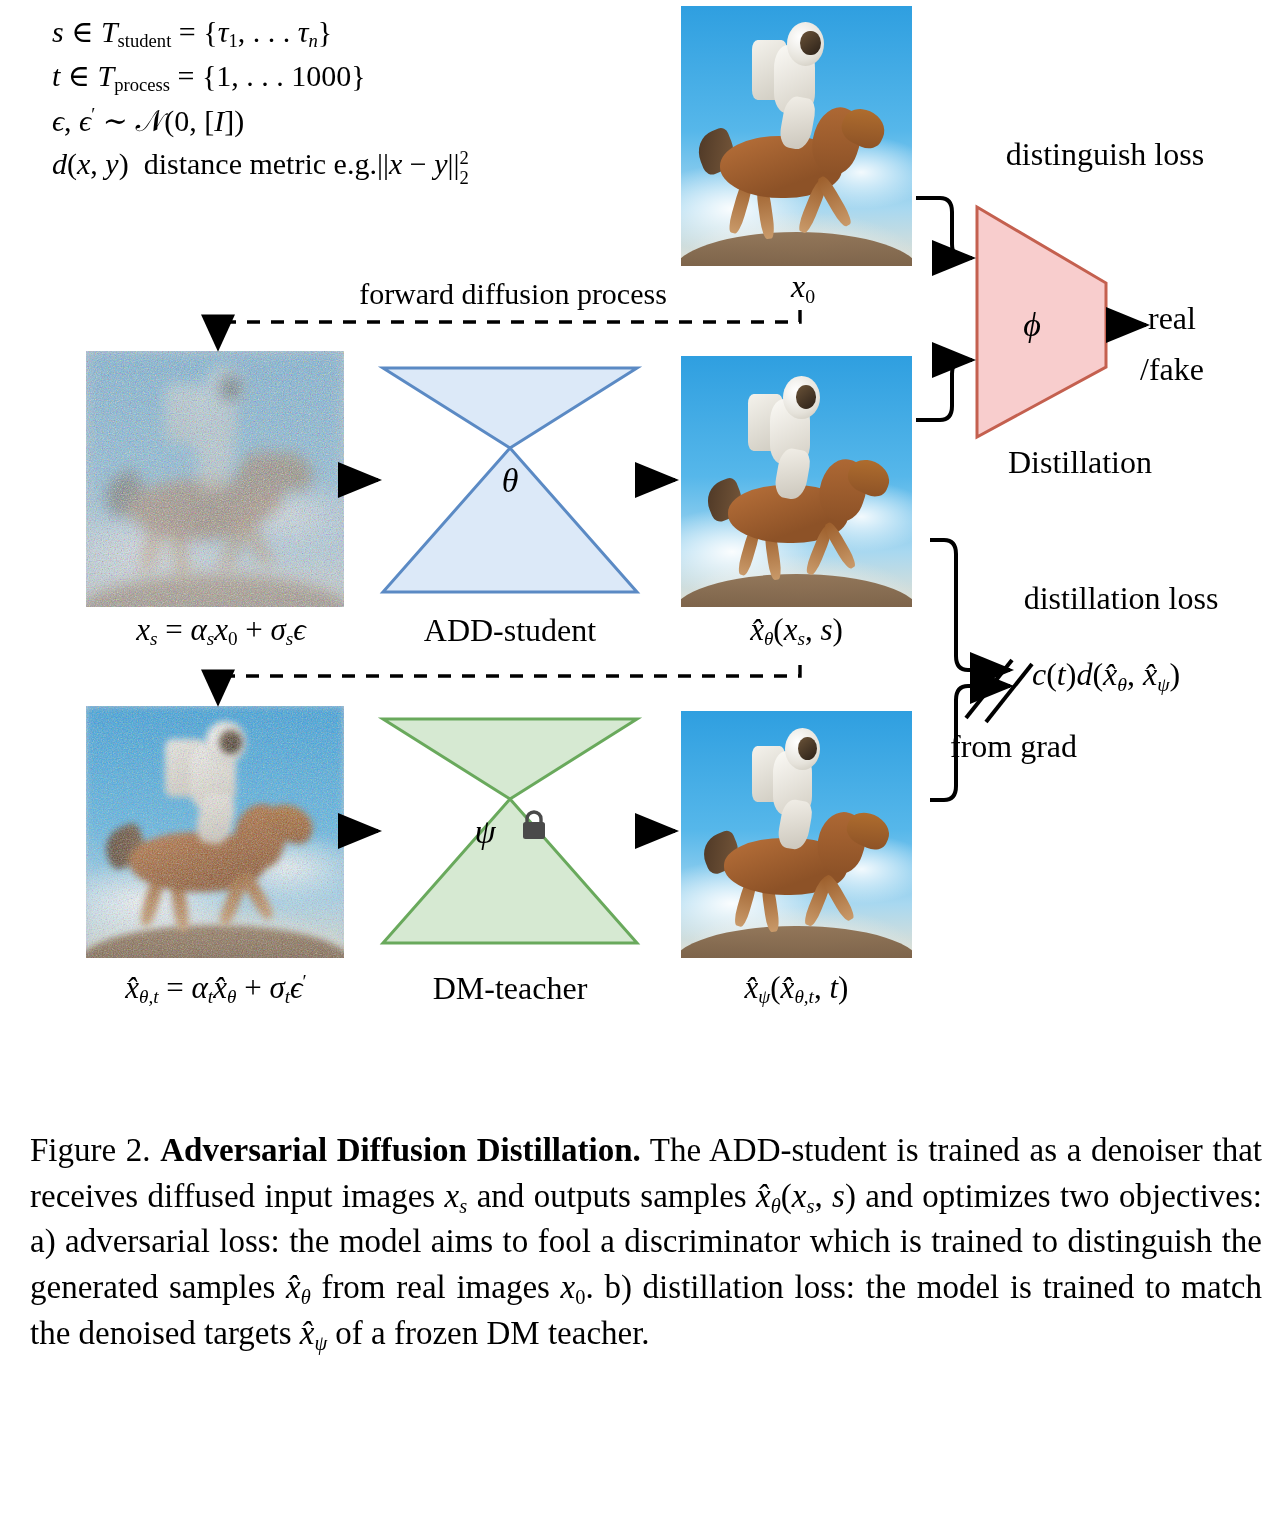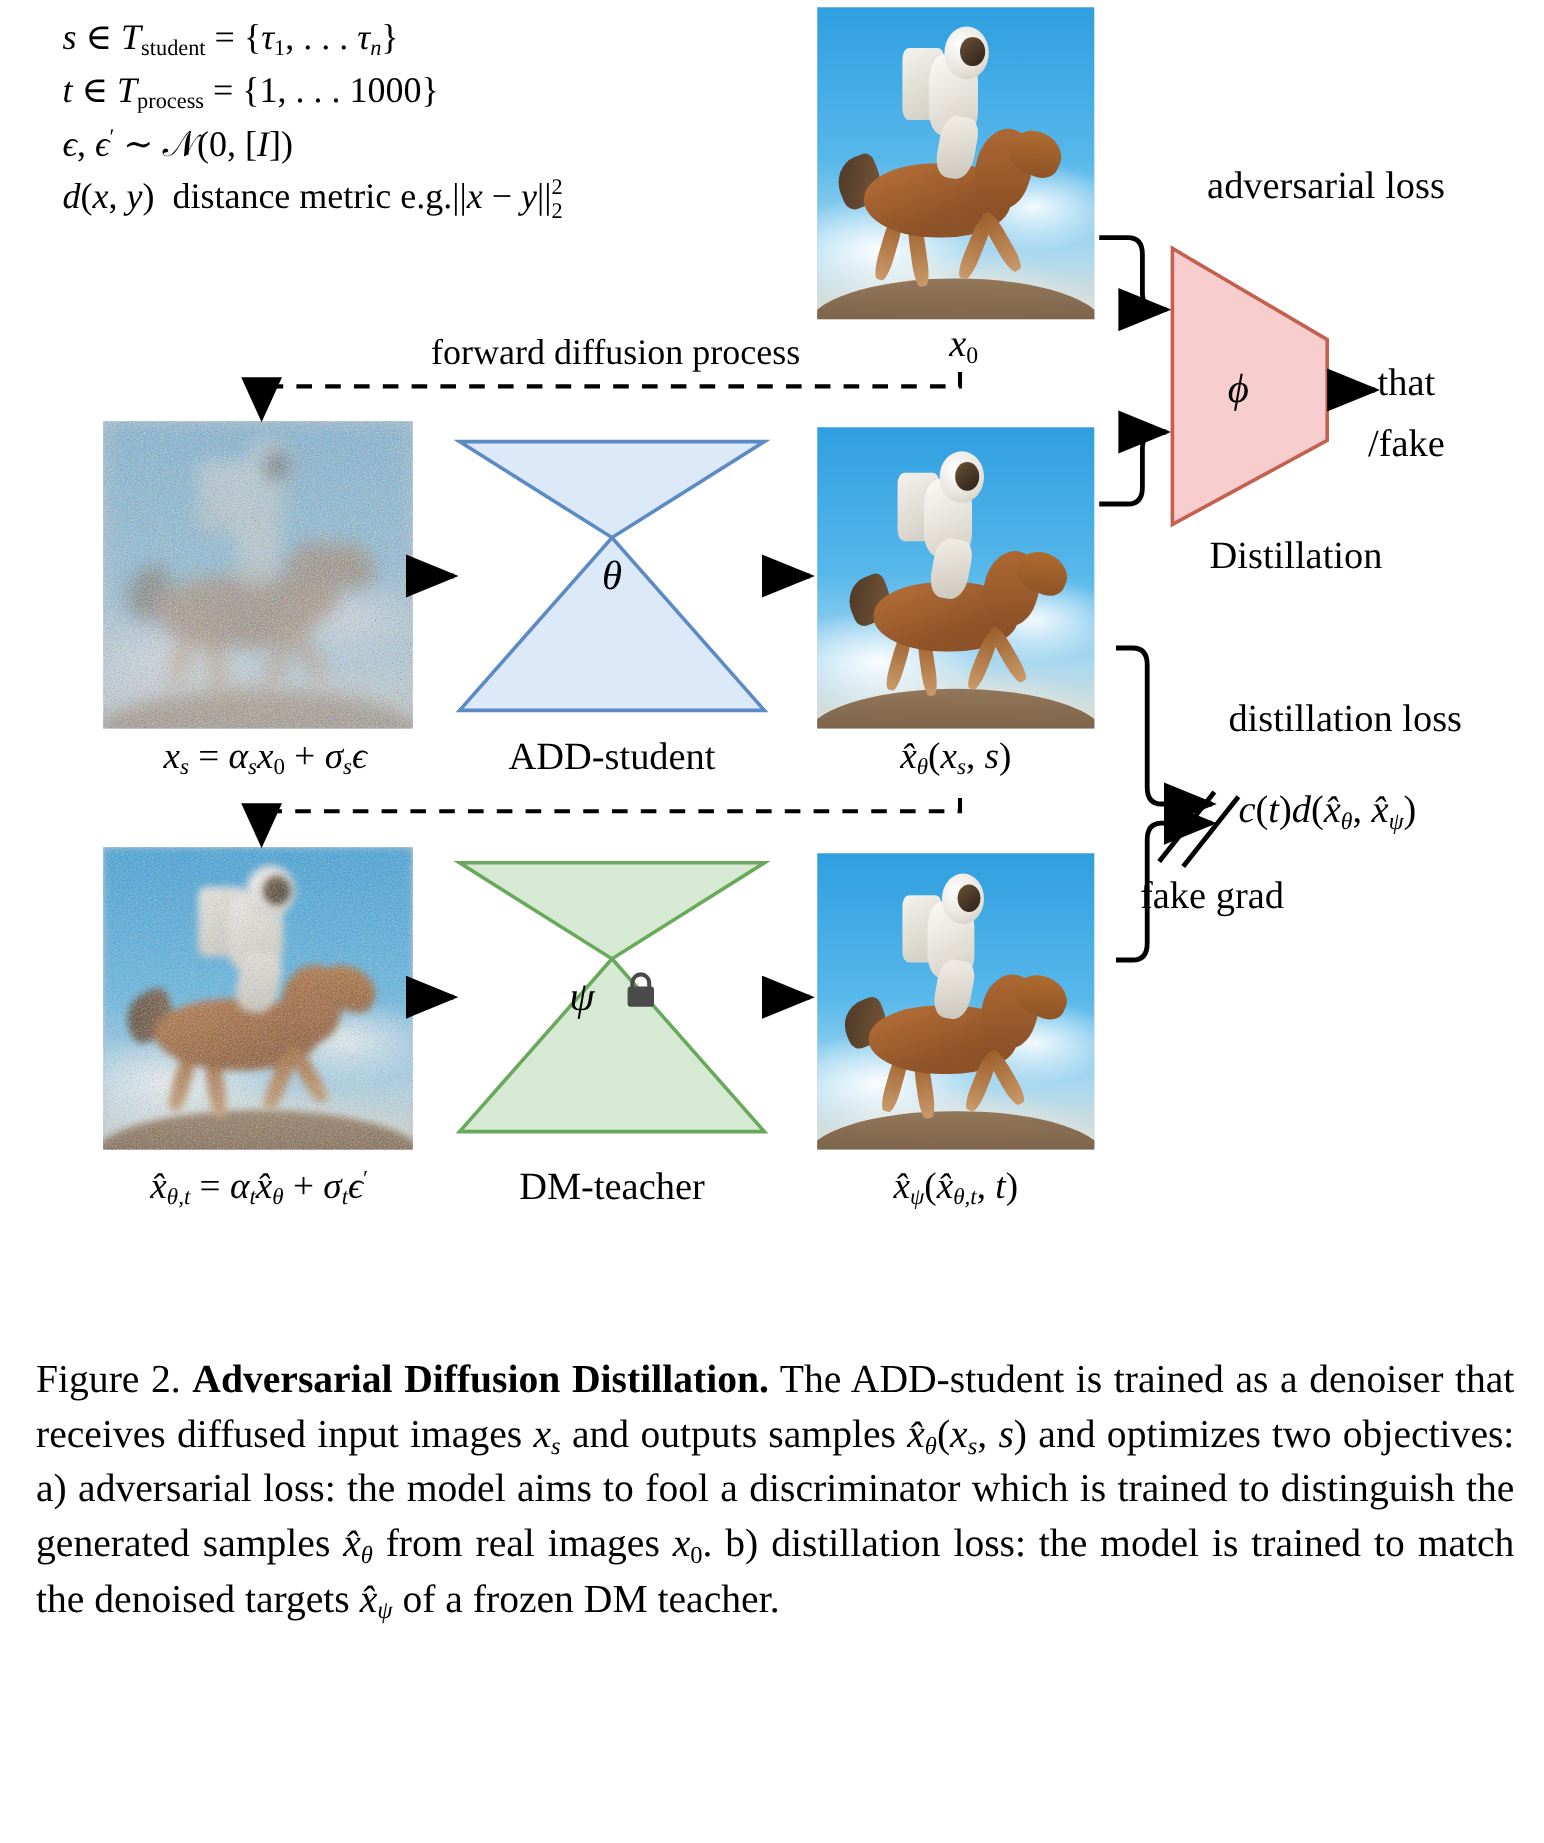--- a/index.html
+++ b/index.html
@@ -346,28 +346,28 @@
     <span style="position:relative">x̂</span><span class="sub">θ,t</span> <span class="up">=</span> α<span class="sub">t</span>x̂<span class="sub">θ</span> <span class="up">+</span> σ<span class="sub">t</span>ϵ<span class="sup">′</span>
   </div>
 
   <div class="label math" style="left:681px; top:612px; width:231px; font-size:31px;">
     x̂<span class="sub">θ</span><span class="up">(</span>x<span class="sub">s</span><span class="up">, </span>s<span class="up">)</span>
   </div>
   <div class="label math" style="left:676px; top:970px; width:241px; font-size:31px;">
     x̂<span class="sub">ψ</span><span class="up">(</span>x̂<span class="sub">θ,t</span><span class="up">, </span>t<span class="up">)</span>
   </div>
 
-  <div class="label plain" style="left:940px; top:136px; width:330px; font-size:32px;">adversarial loss</div>
+  <div class="label plain" style="left:940px; top:136px; width:330px; font-size:32px;">distinguish loss</div>
   <div class="label math" style="left:1012px; top:306px; width:40px; font-size:34px;">ϕ</div>
   <div class="label plain" style="left:930px; top:444px; width:300px; font-size:32px;">Distillation</div>
-  <div class="label plain" style="left:1148px; top:300px; width:130px; font-size:32px; text-align:left;">that</div>
+  <div class="label plain" style="left:1148px; top:300px; width:130px; font-size:32px; text-align:left;">real</div>
   <div class="label plain" style="left:1140px; top:338px; width:140px; font-size:32px; text-align:left;margin-top:13px;">/fake</div>
 
   <div class="label plain" style="left:966px; top:580px; width:310px; font-size:32px;">distillation loss</div>
-  <div class="label plain" style="left:950px; top:728px; width:200px; font-size:32px; text-align:left;">fake grad</div>
+  <div class="label plain" style="left:950px; top:728px; width:200px; font-size:32px; text-align:left;">from grad</div>
   <div class="label math" style="left:1032px; top:656px; width:255px; font-size:32px; text-align:left;">
     c<span class="up">(</span>t<span class="up">)</span>d<span class="up">(</span>x̂<span class="sub">θ</span><span class="up">, </span>x̂<span class="sub">ψ</span><span class="up">)</span>
   </div>
 
 </div>
 
 <div id="caption">
   <span>Figure 2.</span>
   <b>Adversarial Diffusion Distillation.</b><span> The ADD-student is trained as a denoiser that receives diffused input images </span><span class="math">x<span class="sub">s</span></span><span> and outputs samples </span><span class="math">x̂<span class="sub">θ</span><span class="up">(</span>x<span class="sub">s</span><span class="up">, </span>s<span class="up">)</span></span><span> and optimizes two objectives: a) adversarial loss: the model aims to fool a discriminator which is trained to distinguish the generated samples </span><span class="math">x̂<span class="sub">θ</span></span><span> from real images </span><span class="math">x<span class="subup">0</span></span><span>. b) distillation loss: the model is trained to match the denoised targets </span><span class="math">x̂<span class="sub">ψ</span></span><span> of a frozen DM teacher.</span>
 </div>

